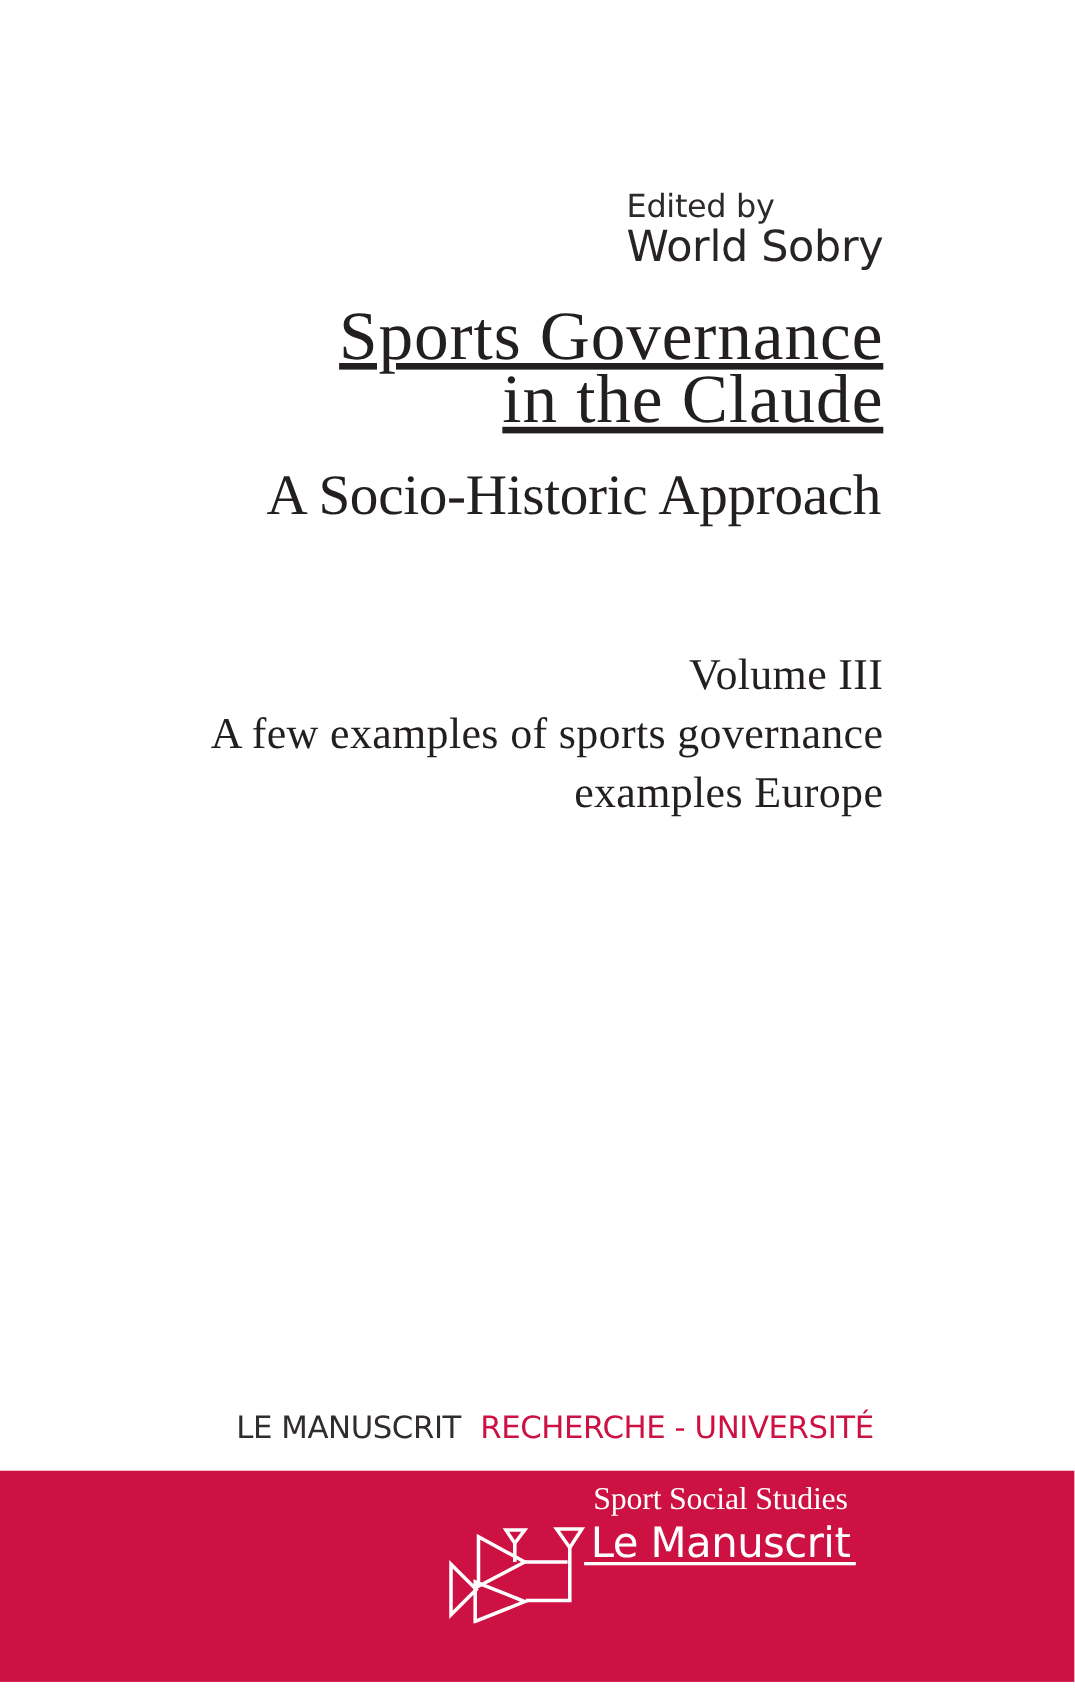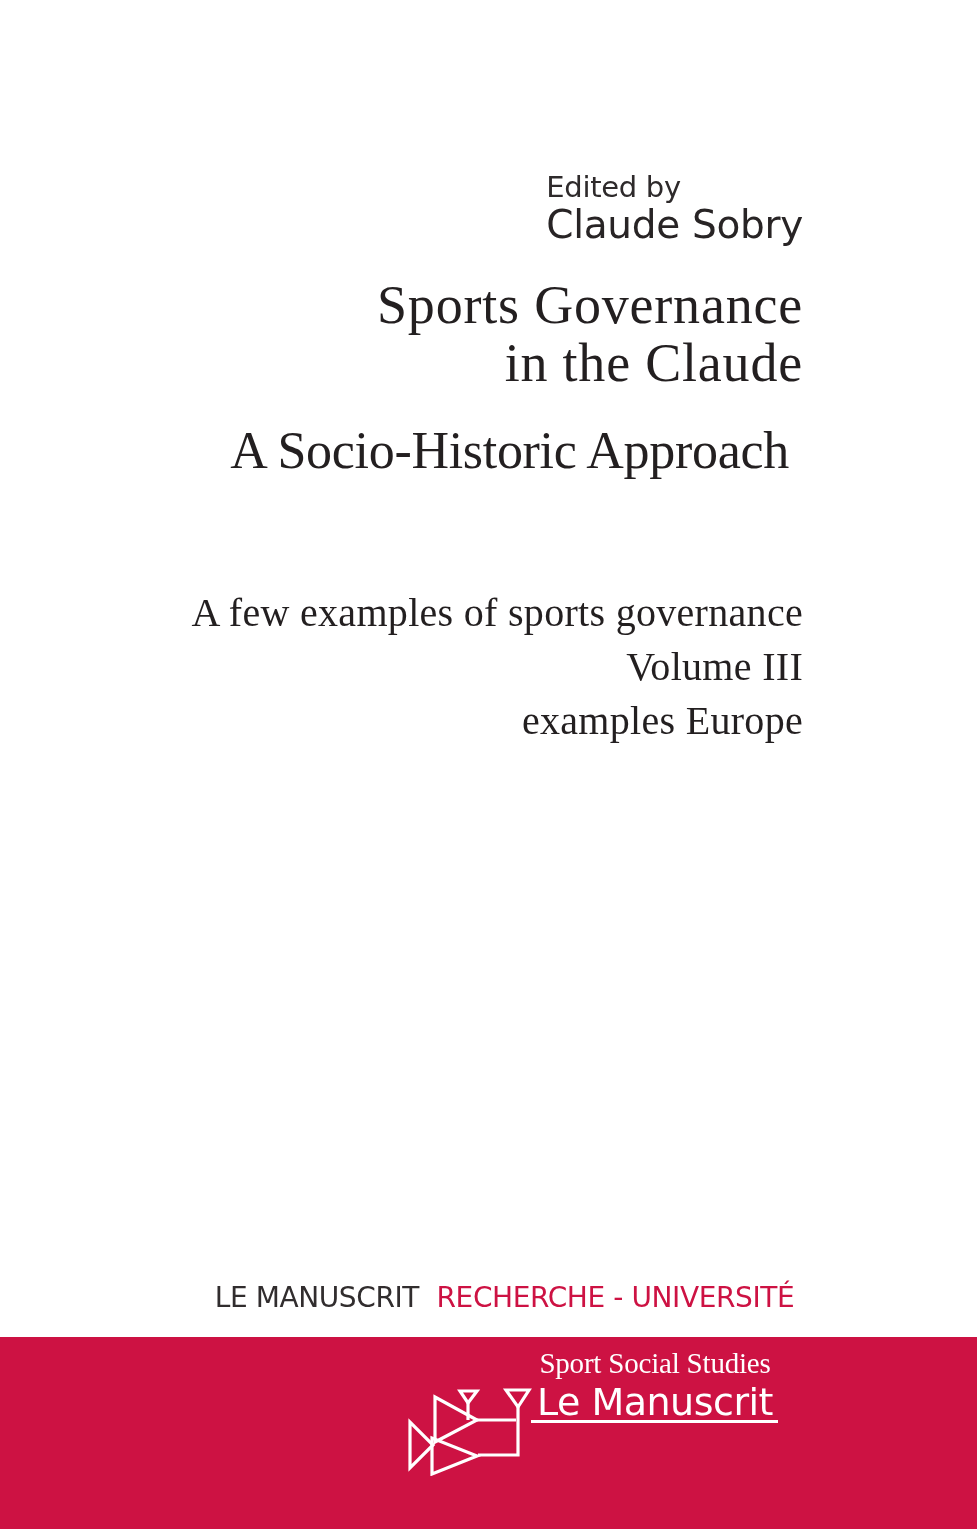--- a/index.html
+++ b/index.html
@@ -31,29 +31,30 @@
     line-height: 44px;
     letter-spacing: -0.3px;
     color: #282425;
   }
   
   .title-block {
     position: absolute;
     top: 276px;
     right: 174px;
     text-align: right;
-    font-size: 54px;
+    font-size: 63px;
     line-height: 58px;
     letter-spacing: 0.8px;
     color: #231f20;
+    text-decoration: underline;
   }
   .subtitle {
     position: absolute;
     top: 424px;
-    right: 188px;
+    right: 176px;
     text-align: right;
     font-size: 52px;
     line-height: 54px;
     letter-spacing: -0.3px;
     color: #231f20;
   }
   
   .volume-block {
     position: absolute;
     top: 586px;
@@ -126,33 +127,33 @@
     height: 90px;
   }
 </style>
 </head>
 <body>
 
 <div class="page">
 
   <div class="author-block">
     <div class="edited-by">Edited by</div>
-    <div class="editor">Claude Sobry</div>
+    <div class="editor">World Sobry</div>
   </div>
 
   <div class="title-block">
     <div>Sports Governance</div>
     <div>in the Claude</div>
   </div>
 
   <div class="subtitle">A Socio-Historic Approach</div>
 
   <div class="volume-block">
+    <div>Volume III</div>
     <div>A few examples of sports governance</div>
-    <div>Volume III</div>
     <div>examples Europe</div>
   </div>
 
   <div class="imprint-line">
     <span class="imprint-publisher">LE MANUSCRIT</span>
     <span class="imprint-collection">RECHERCHE - UNIVERSITÉ</span>
   </div>
 
   <div class="footer-band">
 

